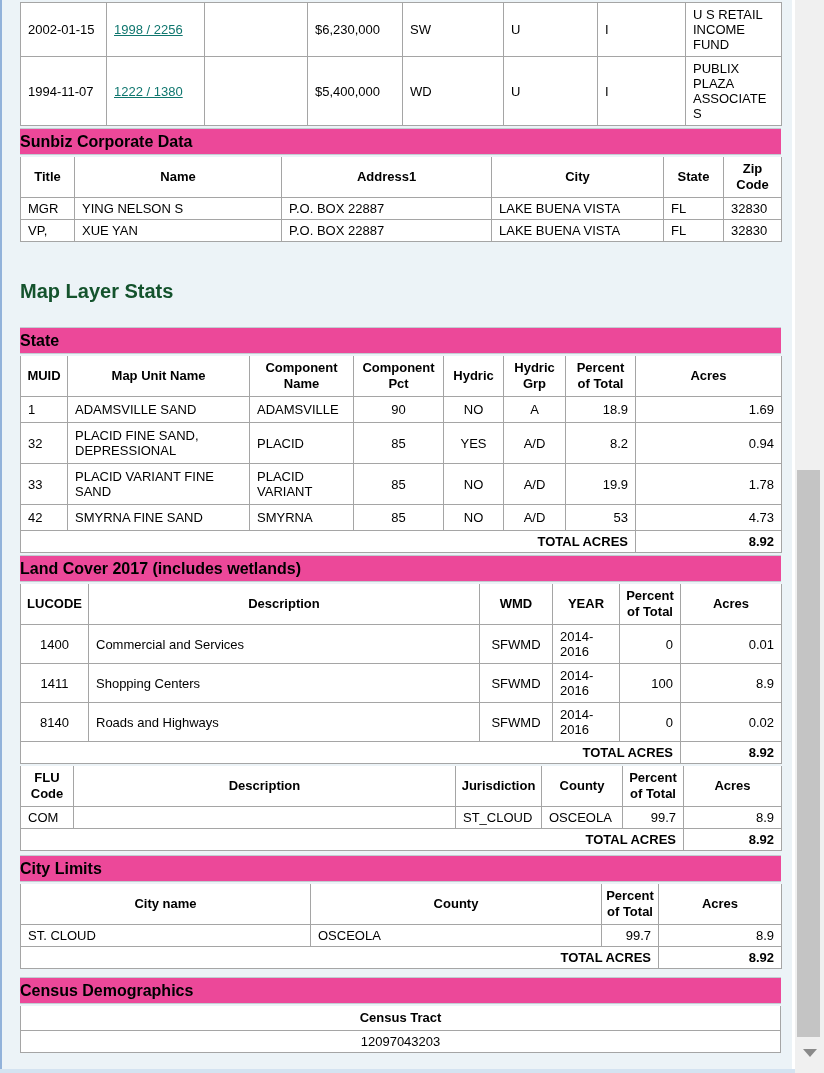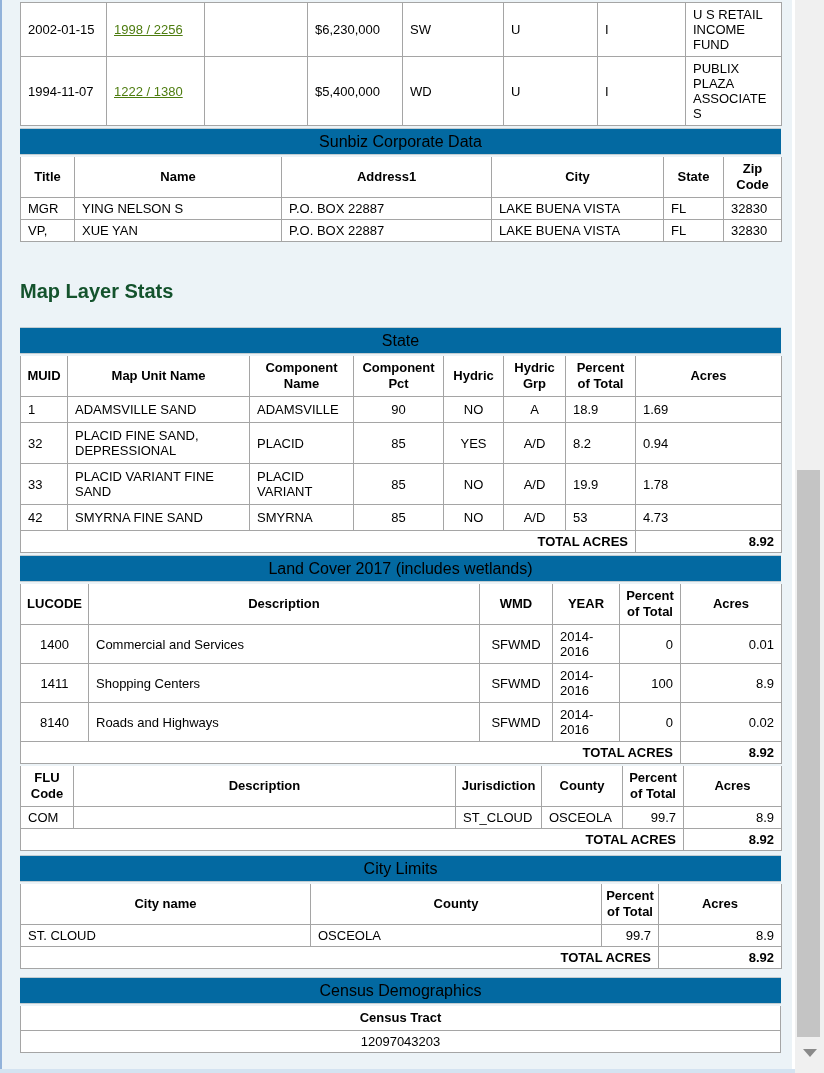--- a/index.html
+++ b/index.html
@@ -10,28 +10,28 @@
   .left-edge   { position:absolute; left:0; top:0; width:2px; height:1073px; background:#92b2da; z-index:4; }
   .bottom-edge { position:absolute; left:0; top:1069px; width:795px; height:4px; background:#d4e3f1; z-index:4; }
 
   .page { position:absolute; left:2px; top:0; width:790px; height:1069px;
           background:#ecf3f7; padding-left:18px; box-sizing:border-box; overflow:hidden; }
 
   table { border-collapse:collapse; table-layout:fixed; width:761px; background:#fff; }
   td, th { border:1px solid #a5a5a5; font-size:13px; line-height:15px;
            padding:3px 7px; box-sizing:border-box; overflow:hidden; word-wrap:break-word; }
   th { font-weight:bold; text-align:center; line-height:16px; padding:4px 3px; background:#fff; }
-  a { color:#4d7c0f; text-decoration:underline; }
+  a { color:#0f766e; text-decoration:underline; }
 
   .section { margin-bottom:2px; }
   .section table { margin-top:2px; }
   .section thead th { border-top:none; }
-  .bar { width:761px; height:27px; background:#0369a1; box-sizing:border-box;
+  .bar { width:761px; height:27px; background:#ec4899; box-sizing:border-box;
          border-top:1px solid #c2cdd2; border-bottom:1px solid #c2cdd2;
-         text-align:center; font-weight:normal; font-size:16px; line-height:25px; }
+         text-align:left; font-weight:bold; font-size:16px; line-height:25px; }
 
   h2.mls { font-size:20px; font-weight:bold; margin:38px 0 24px 0; color:#14532d; }
 
   
   .t-sales { margin-top:2px; margin-bottom:2px; }
   .t-sales td { padding:4px 7px; }
   .t-sales tr:first-child td:nth-child(1){width:86px}
   .t-sales tr:first-child td:nth-child(2){width:98px}
   .t-sales tr:first-child td:nth-child(3){width:103px}
   .t-sales tr:first-child td:nth-child(4){width:95px}
@@ -52,21 +52,21 @@
   .t-soils td { padding:5px 7px; }
   .t-soils th:nth-child(1){width:47px}
   .t-soils th:nth-child(2){width:182px}
   .t-soils th:nth-child(3){width:104px}
   .t-soils th:nth-child(4){width:90px}
   .t-soils th:nth-child(5){width:60px}
   .t-soils th:nth-child(6){width:62px}
   .t-soils th:nth-child(7){width:70px}
   .t-soils th:nth-child(8){width:146px}
   .t-soils td:nth-child(4), .t-soils td:nth-child(5), .t-soils td:nth-child(6){text-align:center}
-  .t-soils td:nth-child(7), .t-soils td:nth-child(8){text-align:left}
+  .t-soils td:nth-child(7), .t-soils td:nth-child(8){text-align:right}
 
   
   .t-landcover td { padding:4px 7px; }
   .t-landcover th:nth-child(1){width:68px}
   .t-landcover th:nth-child(2){width:391px}
   .t-landcover th:nth-child(3){width:73px}
   .t-landcover th:nth-child(4){width:67px}
   .t-landcover th:nth-child(5){width:61px}
   .t-landcover th:nth-child(6){width:101px}
   .t-landcover td:nth-child(1), .t-landcover td:nth-child(3){text-align:center}

